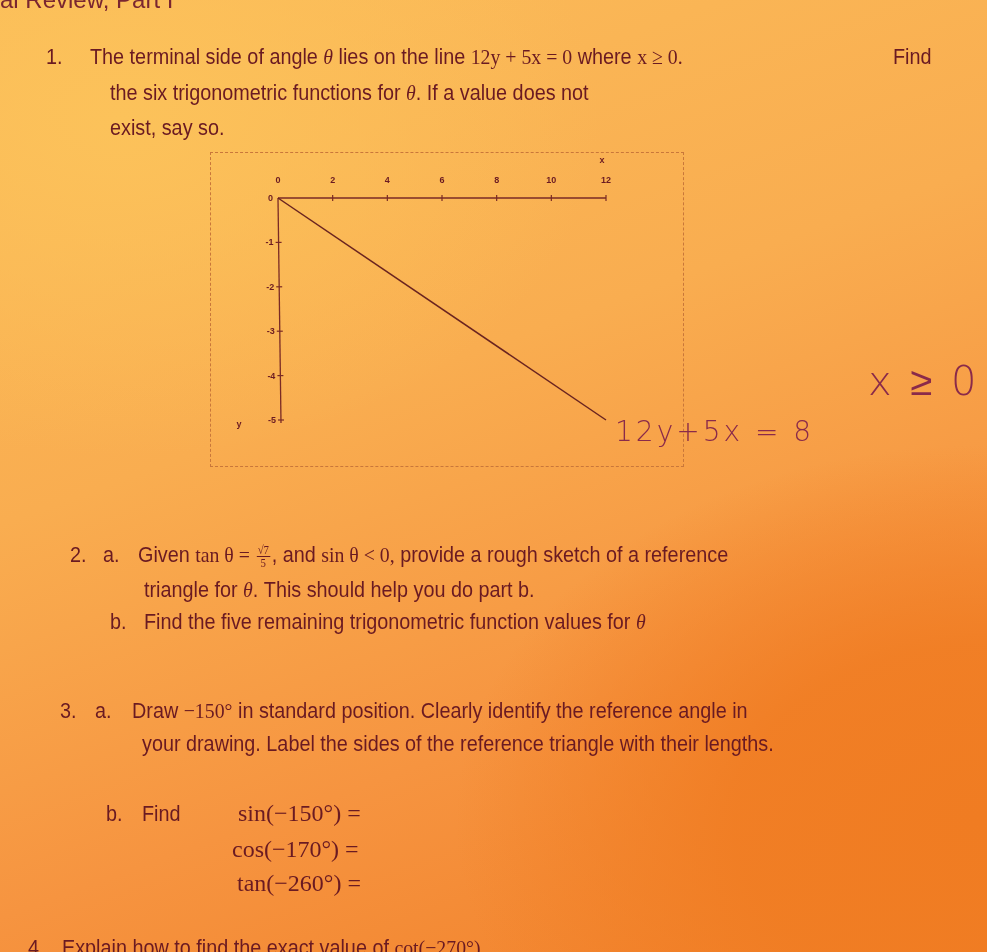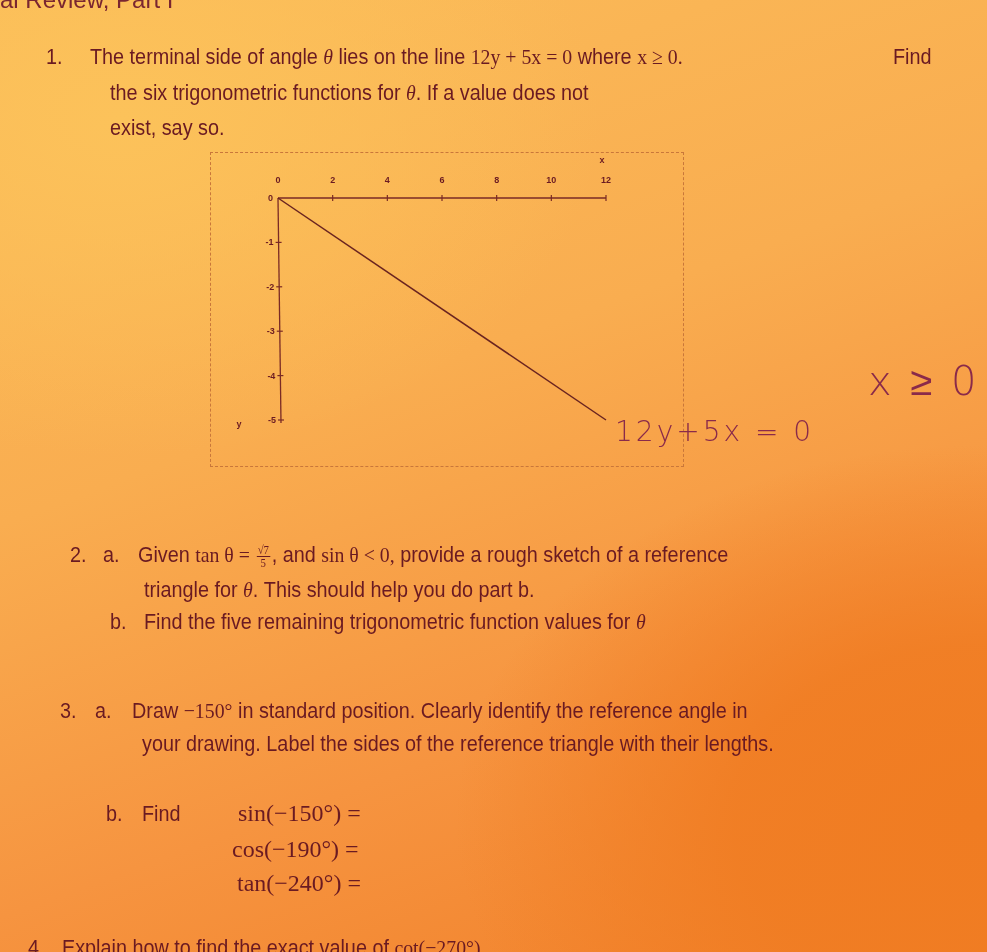--- a/index.html
+++ b/index.html
@@ -83,21 +83,21 @@
         <text x="64.4" y="225.60000000000002">-4</text>
         <text x="65" y="270">-5</text>
       </g>
     <text id="xaxis-label" x="391" y="10" fill="#6a1a22" font-family="Liberation Sans, sans-serif" font-size="9" font-weight="bold" text-anchor="middle">x</text>
     <text id="yaxis-label" x="28" y="274" fill="#6a1a22" font-family="Liberation Sans, sans-serif" font-size="9" font-weight="bold" text-anchor="middle">y</text>
     <polyline id="series-line" fill="none" stroke="#6a2420" stroke-width="1.5" points="67,45 395,267"></polyline>
   </svg>
 </div>
 
 <div class="abs hand" style="left:868px; top:358px; font-size:40px;">x ≥ 0</div>
-<div class="abs hand" style="left:615px; top:415px; font-size:28px;">12y+5x = 0</div>
+<div class="abs hand" style="left:615px; top:415px; font-size:28px;">12y+5x = 8</div>
 
 <div>
   <div class="abs q" style="left:70px; top:544px;">2.</div>
   <div class="abs q" style="left:103px; top:544px;">a.</div>
   <div class="abs q" style="left:138px; top:544px;">
     <span>Given </span><span class="serif">tan θ = </span><span class="frac"><span class="num">√7</span><span class="den">5</span></span><span>, and </span><span class="serif">sin θ &lt; 0,</span><span> provide a rough sketch of a reference</span>
   </div>
   <div class="abs q" style="left:144px; top:579px;">
     <span>triangle for </span><span class="it">θ</span><span>.  This should help you do part b.</span>
   </div>
@@ -111,22 +111,22 @@
   <div class="abs q" style="left:60px; top:700px;">3.</div>
   <div class="abs q" style="left:95px; top:700px;">a.</div>
   <div class="abs q" style="left:132px; top:700px;">
     <span>Draw </span><span class="serif">−150°</span><span> in standard position.  Clearly identify the reference angle in</span>
   </div>
   <div class="abs q" style="left:142px; top:733px;">your drawing.  Label the sides of the reference triangle with their lengths.</div>
 
   <div class="abs q" style="left:106px; top:803px;">b.</div>
   <div class="abs q" style="left:142px; top:803px;">Find</div>
   <div class="abs math-row" style="left:238px; top:800px;">sin(−150°) =</div>
-  <div class="abs math-row" style="left:232px; top:836px;">cos(−190°) =</div>
-  <div class="abs math-row" style="left:237px; top:870px;">tan(−240°) =</div>
+  <div class="abs math-row" style="left:232px; top:836px;">cos(−170°) =</div>
+  <div class="abs math-row" style="left:237px; top:870px;">tan(−260°) =</div>
 </div>
 
 <div>
   <div class="abs q" style="left:28px; top:937px;">4.</div>
   <div class="abs q" style="left:62px; top:937px;">
     <span>Explain how to find the exact value of </span><span class="serif">cot(−270°)</span><span> .</span>
   </div>
 </div>
 
 </body></html>

